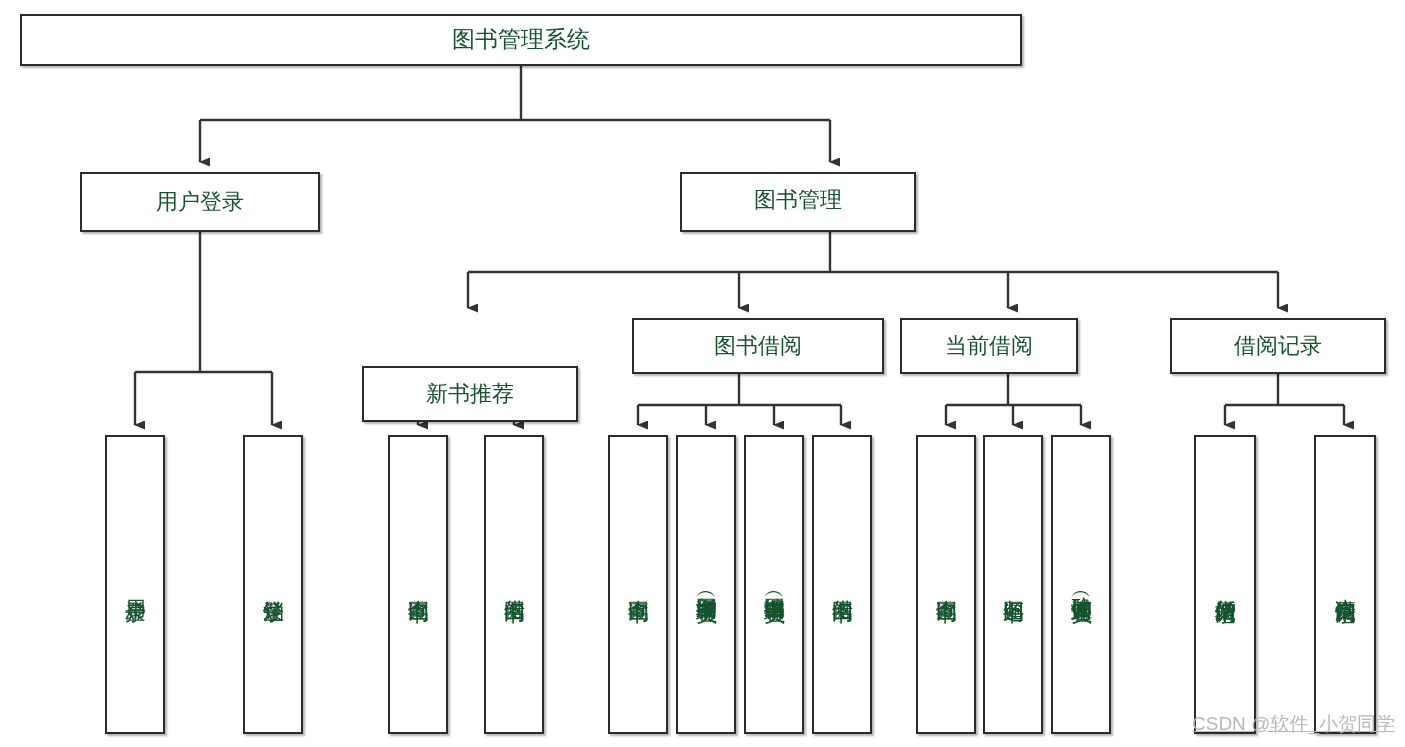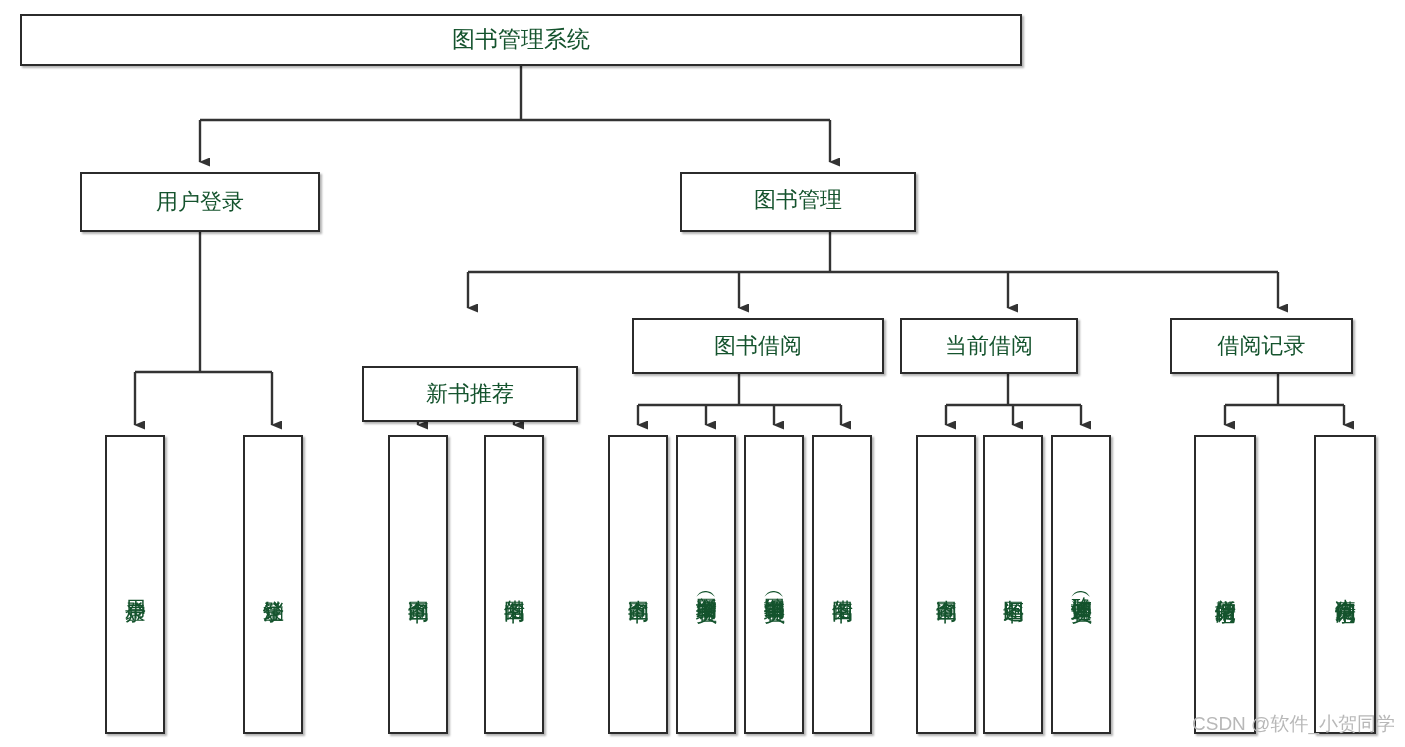--- a/index.html
+++ b/index.html
@@ -44,20 +44,21 @@
   }
   .node.title{font-size:23px;}
 
   #watermark{
     position:absolute;
     left:1192px;top:711px;
     font-size:19px;
     color:#b8b8b8;
     white-space:nowrap;
     font-family:"Liberation Sans","DejaVu Sans",sans-serif;
+    text-decoration:underline;
   }
 </style>
 </head>
 <body>
 
 <div id="canvas">
 
   <svg class="edges" viewBox="0 0 1405 747">
     <defs>
       <marker id="arrowhead" markerWidth="9" markerHeight="11" refX="4.5" refY="10" orient="auto" markerUnits="userSpaceOnUse">
@@ -121,21 +122,21 @@
 
   <div class="node h" style="left:362px;top:318px;width:216px;height:56px;margin-top:48px;">
     <span>新书推荐</span>
   </div>
   <div class="node h" style="left:632px;top:318px;width:252px;height:56px;">
     <span>图书借阅</span>
   </div>
   <div class="node h" style="left:900px;top:318px;width:178px;height:56px;">
     <span>当前借阅</span>
   </div>
-  <div class="node h" style="left:1170px;top:318px;width:183px;height:56px;">
+  <div class="node h" style="left:1170px;top:318px;width:216px;height:56px;">
     <span>借阅记录</span>
   </div>
 
   <div class="node v" style="left:105px;top:435px;width:60px;height:299px;">
     <span>用户登录</span>
   </div>
   <div class="node v" style="left:243px;top:435px;width:60px;height:299px;">
     <span>注销登录</span>
   </div>
 

